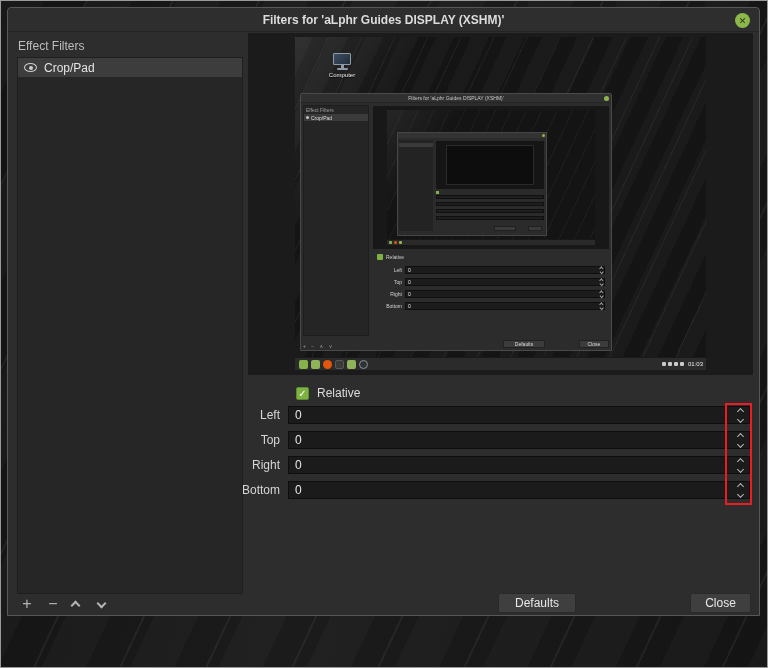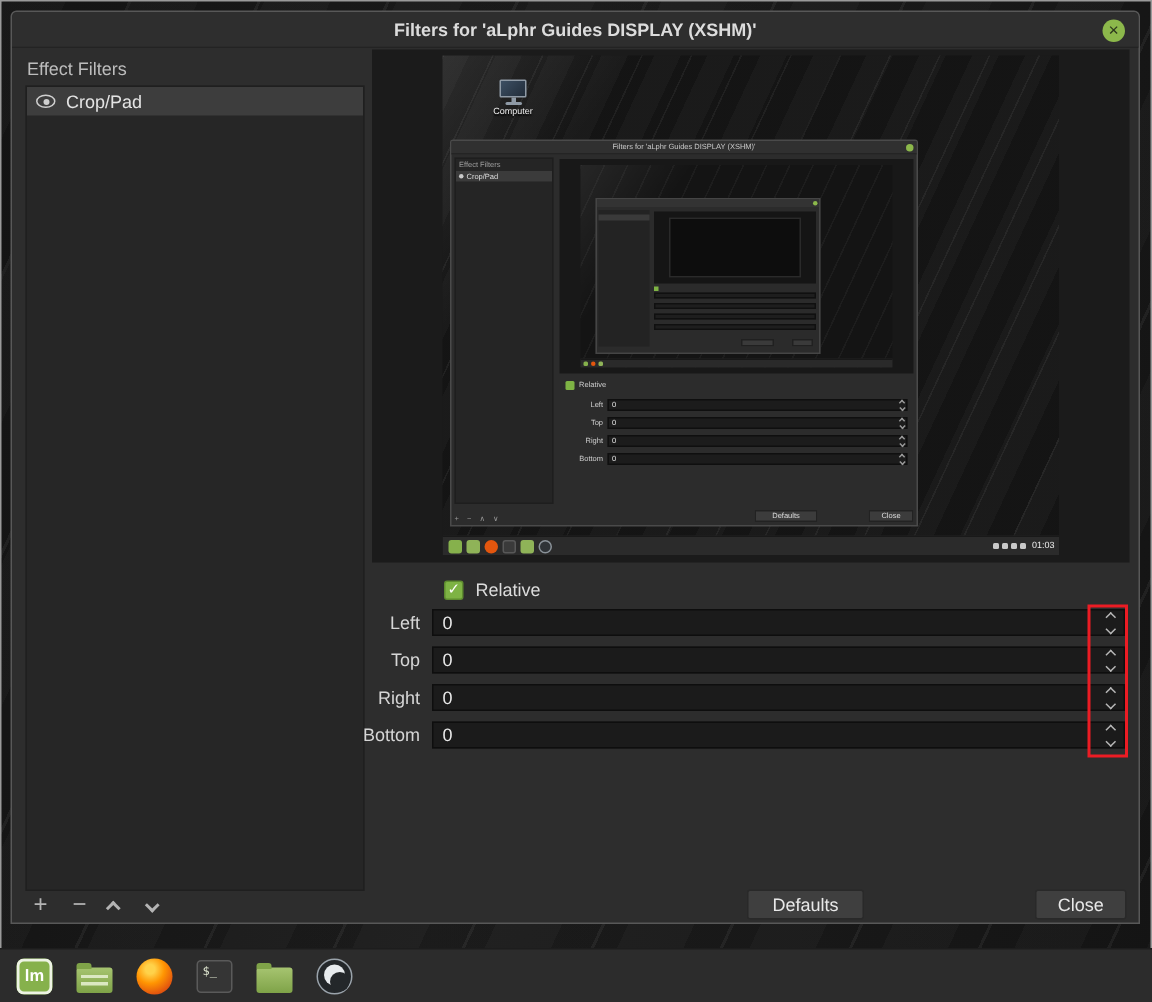--- a/index.html
+++ b/index.html
@@ -367,34 +367,14 @@
           </span>
       </span>
     </div>
 
     <div class="red-annotation"></div>
 
     <div class="btn btn-defaults">Defaults</div>
     <div class="btn btn-close">Close</div>
   </div>
 
-  <div class="taskbar">
-    <span class="task-item">
-      <span class="mint-menu">lm</span>
-    </span>
-    <span class="task-item">
-      <span class="folder files-lines"></span>
-    </span>
-    <span class="task-item">
-      <span class="firefox"></span>
-    </span>
-    <span class="task-item">
-      <span class="terminal">$_</span>
-    </span>
-    <span class="task-item">
-      <span class="folder"></span>
-    </span>
-    <span class="task-item">
-      <span class="obs"></span>
-    </span>
-  </div>
 
 </div>
 
 </body></html>

